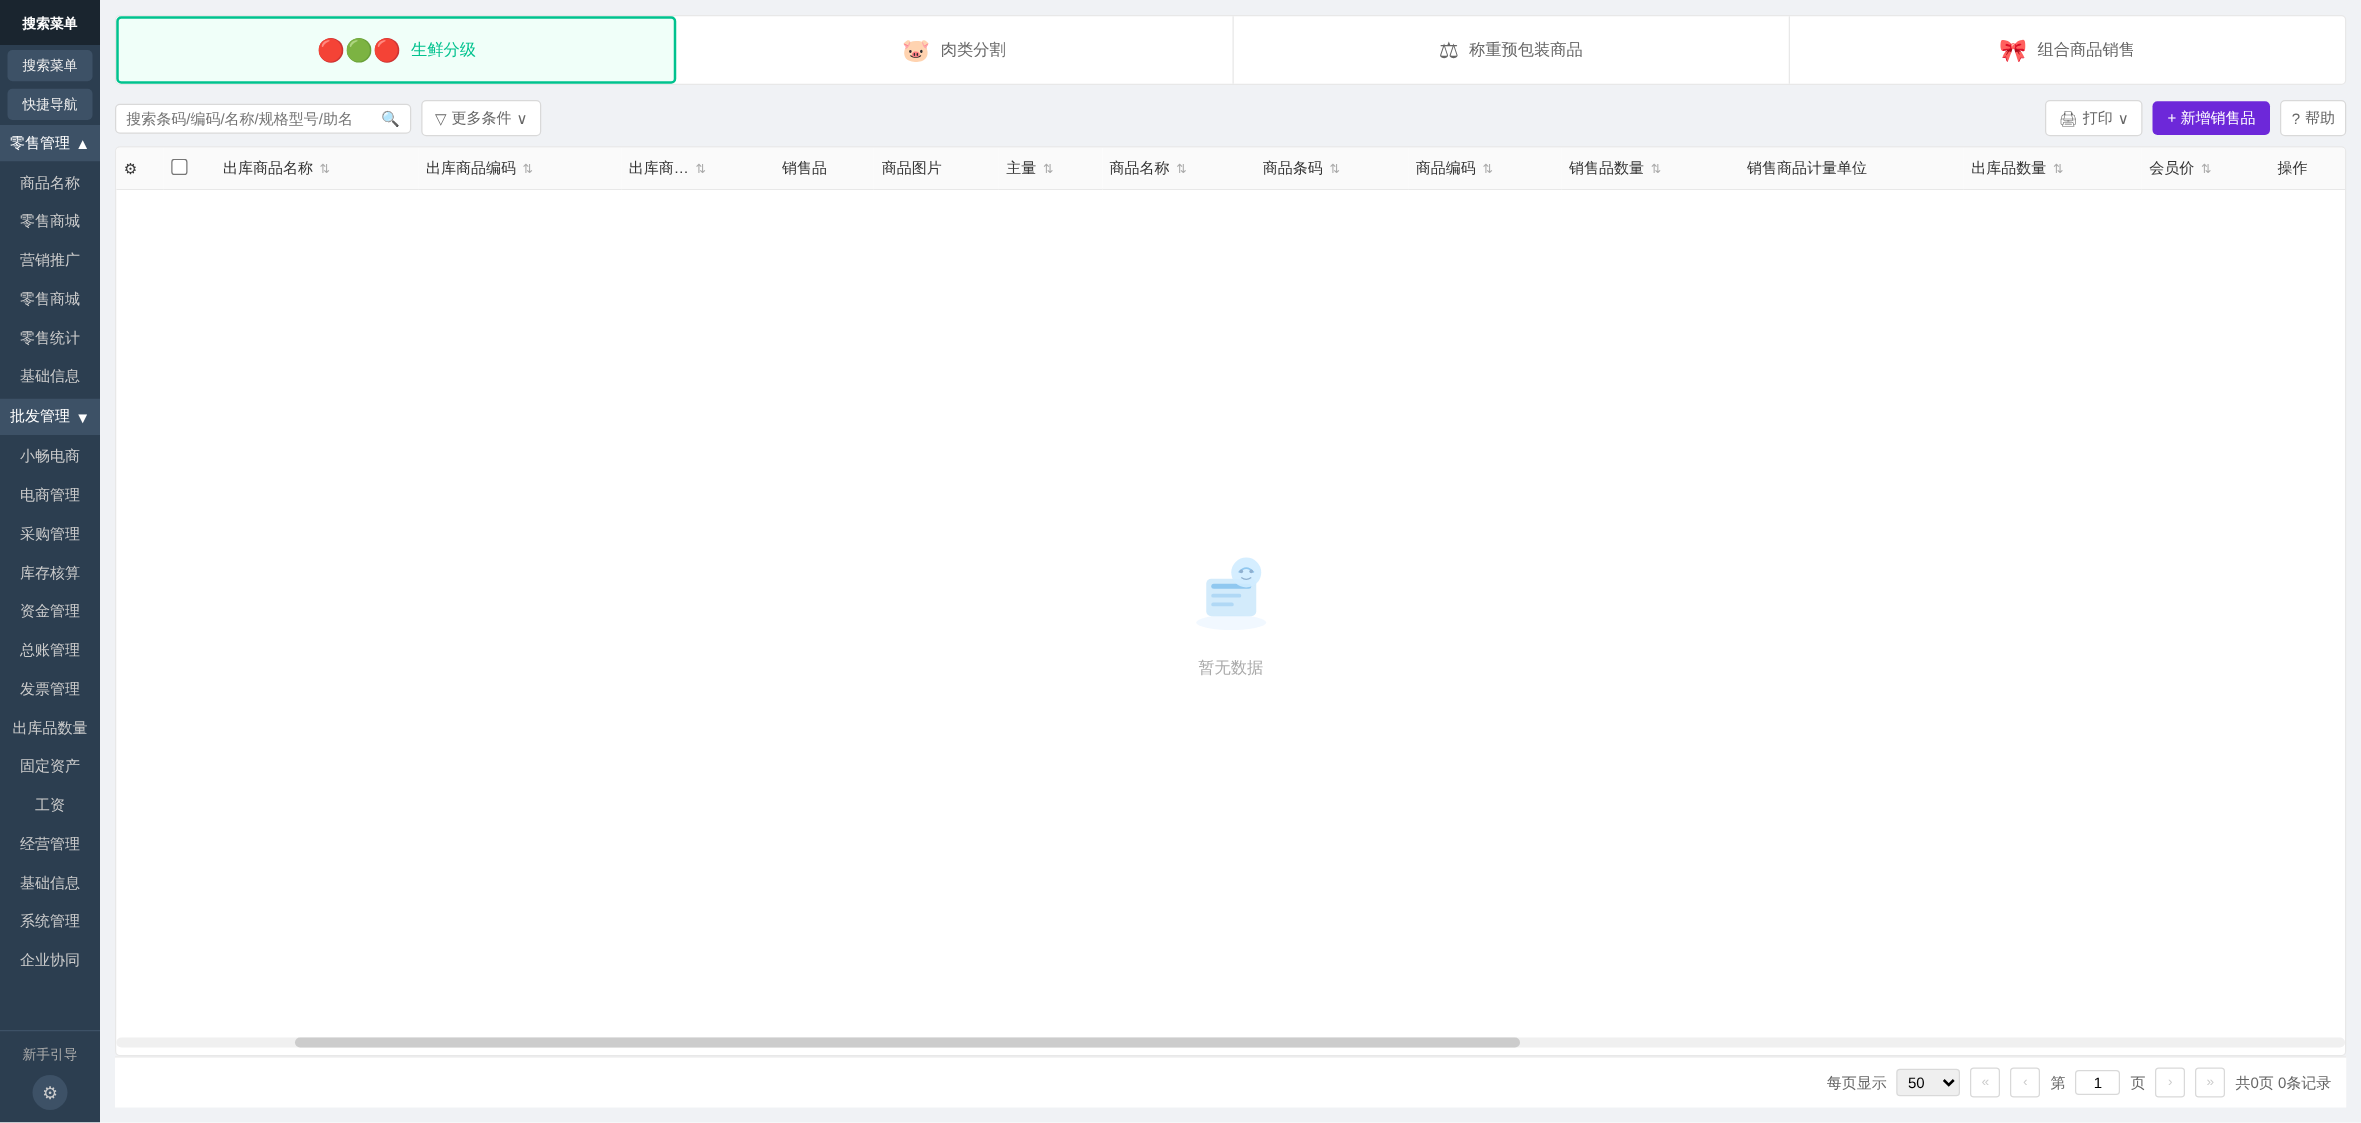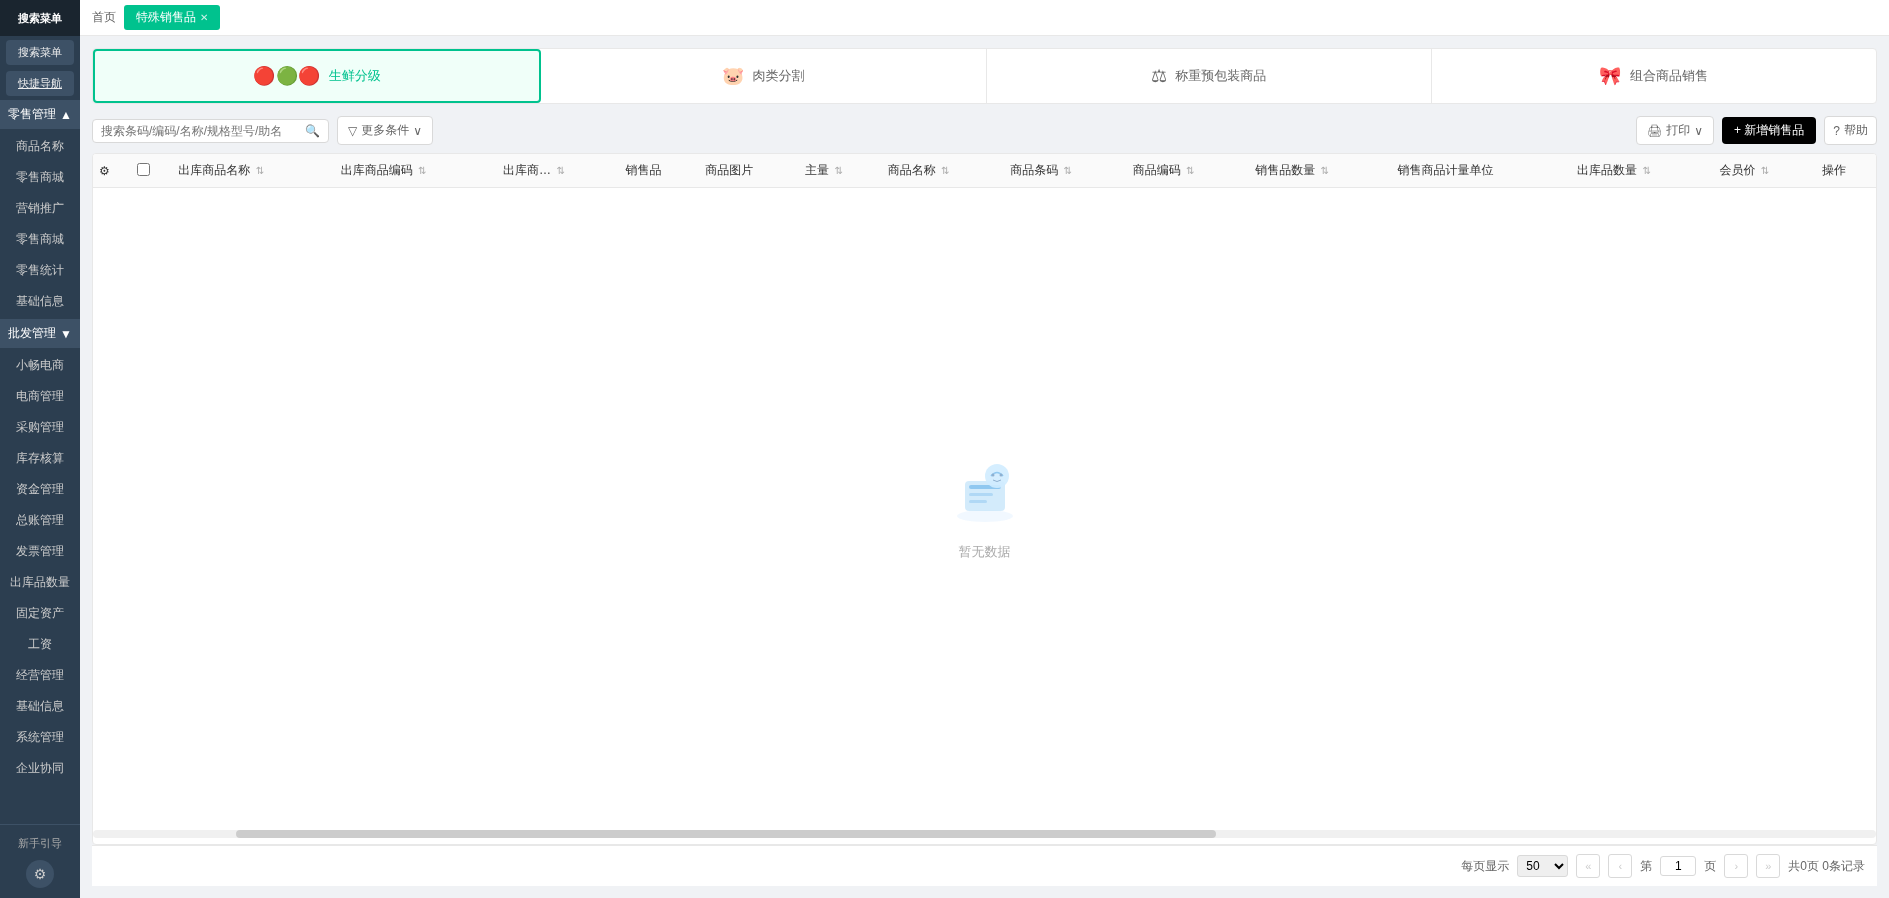--- a/index.html
+++ b/index.html
@@ -39,21 +39,20 @@
     }
     .sidebar-quick-nav {
       background: #3d5166;
       margin: 2px 6px;
       padding: 5px 4px;
       border-radius: 4px;
       text-align: center;
       color: #eee;
       font-size: 11px;
       cursor: pointer;
-      text-decoration: underline;
     }
     .sidebar-section-header {
       display: flex;
       align-items: center;
       justify-content: space-between;
       padding: 6px 8px;
       color: #fff;
       font-size: 12px;
       background: #3d5166;
       margin: 2px 0;
@@ -222,21 +221,21 @@
       background: #fff;
       font-size: 12px;
       color: #666;
       cursor: pointer;
     }
     .add-btn {
       display: flex;
       align-items: center;
       gap: 4px;
       padding: 5px 12px;
-      background: #000000;
+      background: #6d28d9;
       color: #fff;
       border: none;
       border-radius: 4px;
       font-size: 12px;
       cursor: pointer;
     }
     .help-btn {
       display: flex;
       align-items: center;
       gap: 4px;
@@ -419,27 +418,20 @@
   <div class="sidebar-item">企业协同</div>
 
   <div class="sidebar-bottom">
     <div class="sidebar-bottom-item">新手引导</div>
     <div class="gear-btn">⚙</div>
   </div>
 </div>
 
 <div class="main-content">
 
-  <div class="top-bar">
-    <span class="breadcrumb-home">首页</span>
-    <div class="tab-active">
-      <span>特殊销售品</span>
-      <span class="tab-close">✕</span>
-    </div>
-  </div>
 
   <div class="page-body">
 
     <div class="category-tabs">
       <div class="category-tab active">
         <span class="tab-icon">🔴🟢🔴</span>
         <span>生鲜分级</span>
       </div>
       <div class="category-tab">
         <span class="tab-icon">🐷</span>

